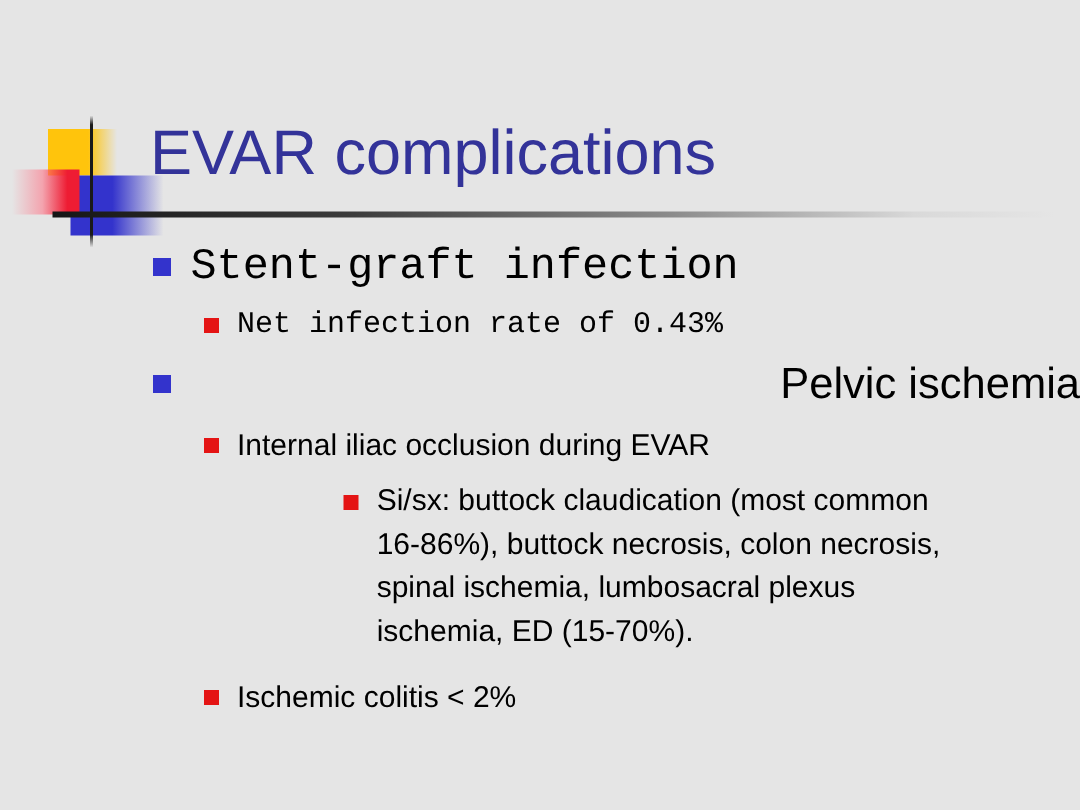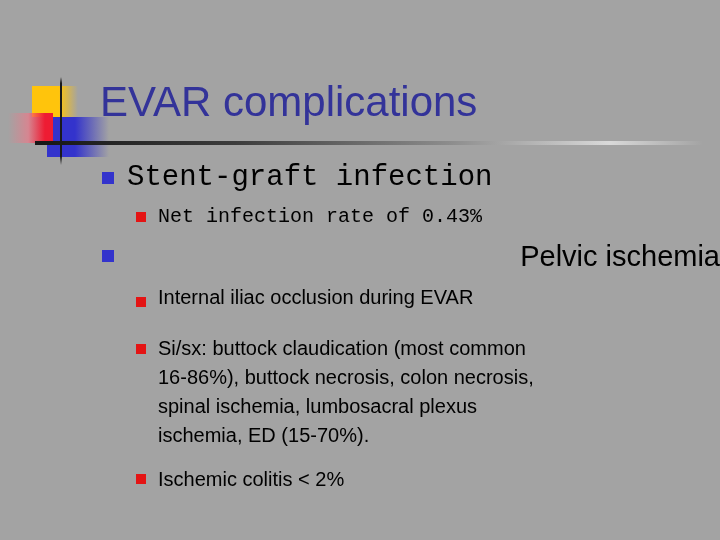--- a/index.html
+++ b/index.html
@@ -1,17 +1,17 @@
 <!DOCTYPE html>
 <html style="--title-text: #333399; --body-text: #000000; --bullet-level1: #3333cc; --bullet-level2: #e41414; --decor-yellow: #ffc40c; --decor-blue: #3333cc; --decor-red: #ee1c33; --decor-line: #1a1a1a;"><head>
 <meta charset="utf-8">
 <style>
   html,body{margin:0;padding:0;background:#ffffff;}
   .slide{
-    position:relative;width:720px;height:540px;background:#a3a3a3;
+    position:relative;width:720px;height:540px;background:#e5e5e5;
     font-family:"Liberation Sans",sans-serif;overflow:hidden;
   }
   
   .sq-yellow{position:absolute;left:32px;top:86px;width:46px;height:31px;
     background:linear-gradient(to right,var(--decor-yellow,#ffc40c) 0%,var(--decor-yellow,#ffc40c) 58%,rgba(255,196,12,0) 100%);}
   .sq-blue{position:absolute;left:47px;top:117px;width:62px;height:40px;
     background:linear-gradient(to right,var(--decor-blue,#3333cc) 0%,var(--decor-blue,#3333cc) 45%,rgba(51,51,204,0) 100%);}
   .sq-red{position:absolute;left:8px;top:113px;width:45px;height:30px;
     background:linear-gradient(to left,var(--decor-red,#ee1c33) 0%,var(--decor-red,#ee1c33) 18%,rgba(255,110,130,0.55) 55%,rgba(255,255,255,0) 100%);}
   .v-line{position:absolute;left:60px;top:77px;width:2px;height:88px;
@@ -26,21 +26,21 @@
   .content{position:absolute;left:0;top:160px;width:720px;color:var(--body-text,#000000);}
   .li{display:flex;align-items:flex-start;}
   .l1{font-size:29px;line-height:36px;}
   .l2{font-size:20px;line-height:30px;}
   .l1 .b{flex:none;width:12px;height:12px;margin:12px 0 0 102px;background:var(--bullet-level1,#3333cc);}
   .l1 .t{margin-left:13px;white-space:nowrap;}
   .l2 .b{flex:none;width:10px;height:10px;margin:10px 0 0 136px;background:var(--bullet-level2,#e41414);}
   .l2 .t{margin-left:12px;white-space:nowrap;}
   .multi{line-height:29px;}
   .ln{display:block;white-space:nowrap;}
-  .mb6{margin-bottom:6px;font-family:Liberation Mono, monospace;}.mb8{margin-bottom:8px;justify-content:space-between;}.mb10{margin-bottom:22px;align-items:center;}.mb14{margin-bottom:14px;}
+  .mb6{margin-bottom:6px;font-family:Liberation Mono, monospace;}.mb8{margin-bottom:8px;justify-content:space-between;}.mb10{margin-bottom:8px;}.mb14{margin-bottom:14px;justify-content:center;}
 </style>
 </head>
 <body>
 
 <div class="slide">
 
   <div>
     <div class="sq-yellow"></div>
     <div class="sq-blue"></div>
     <div class="sq-red"></div>

